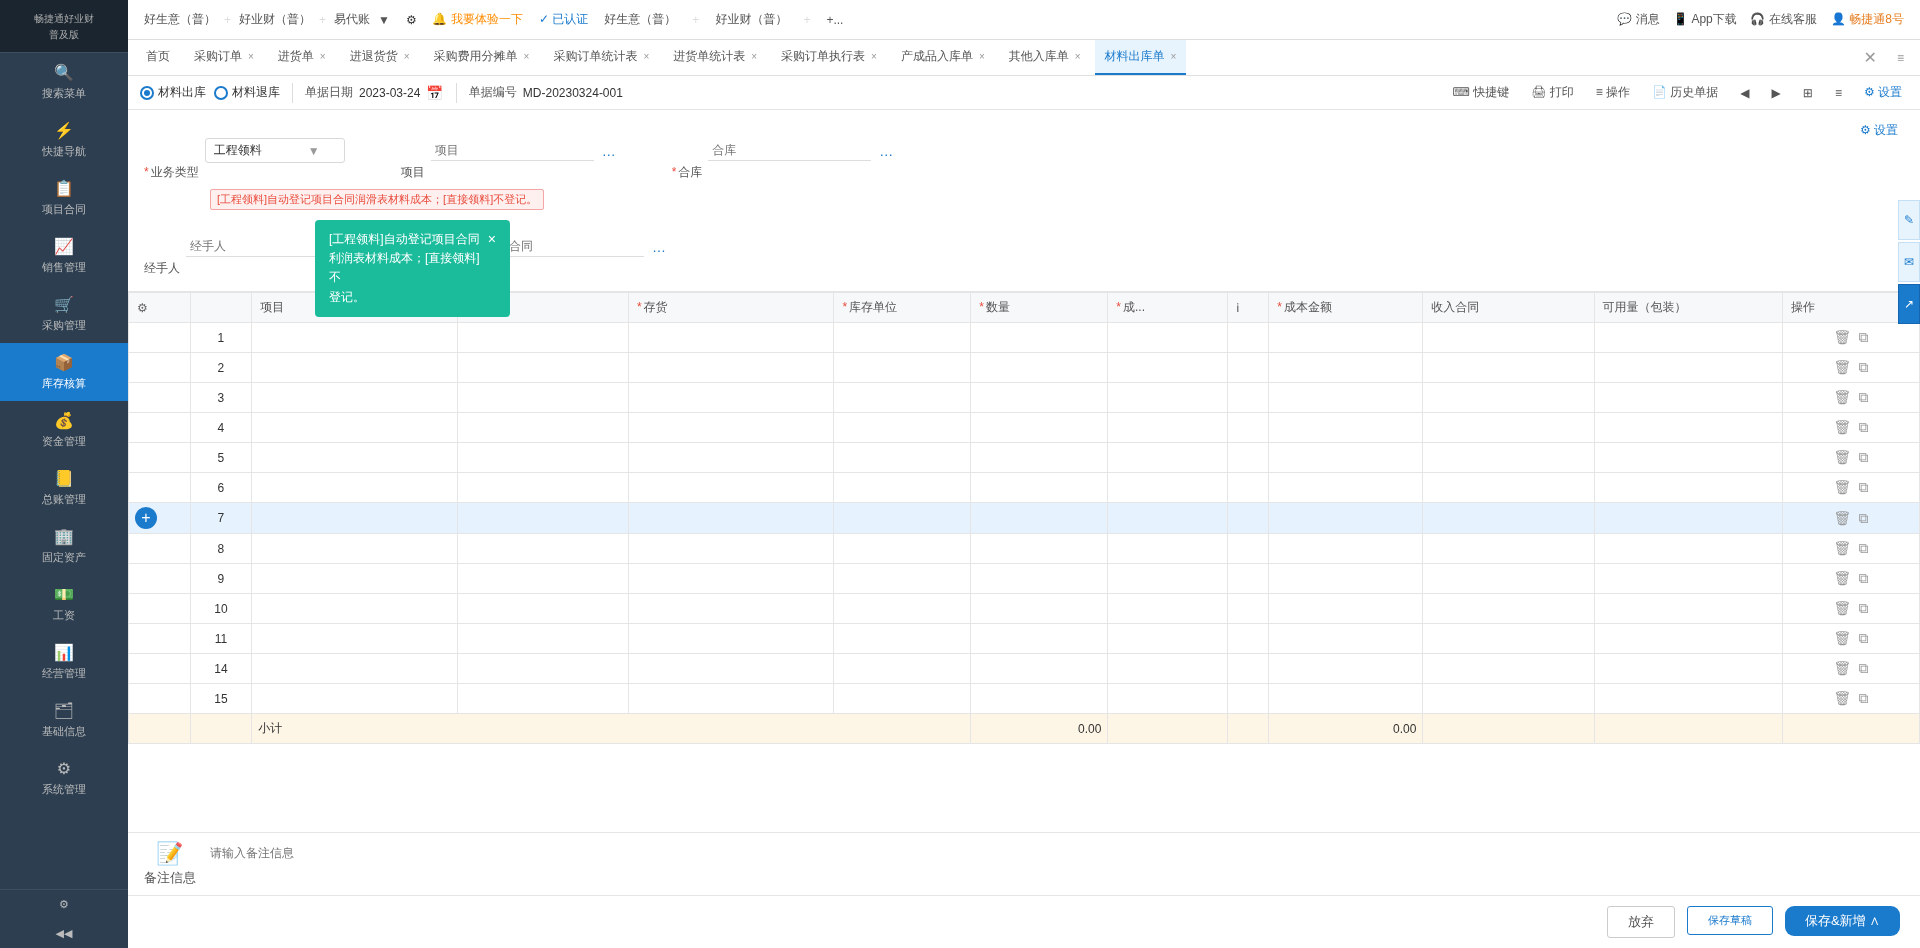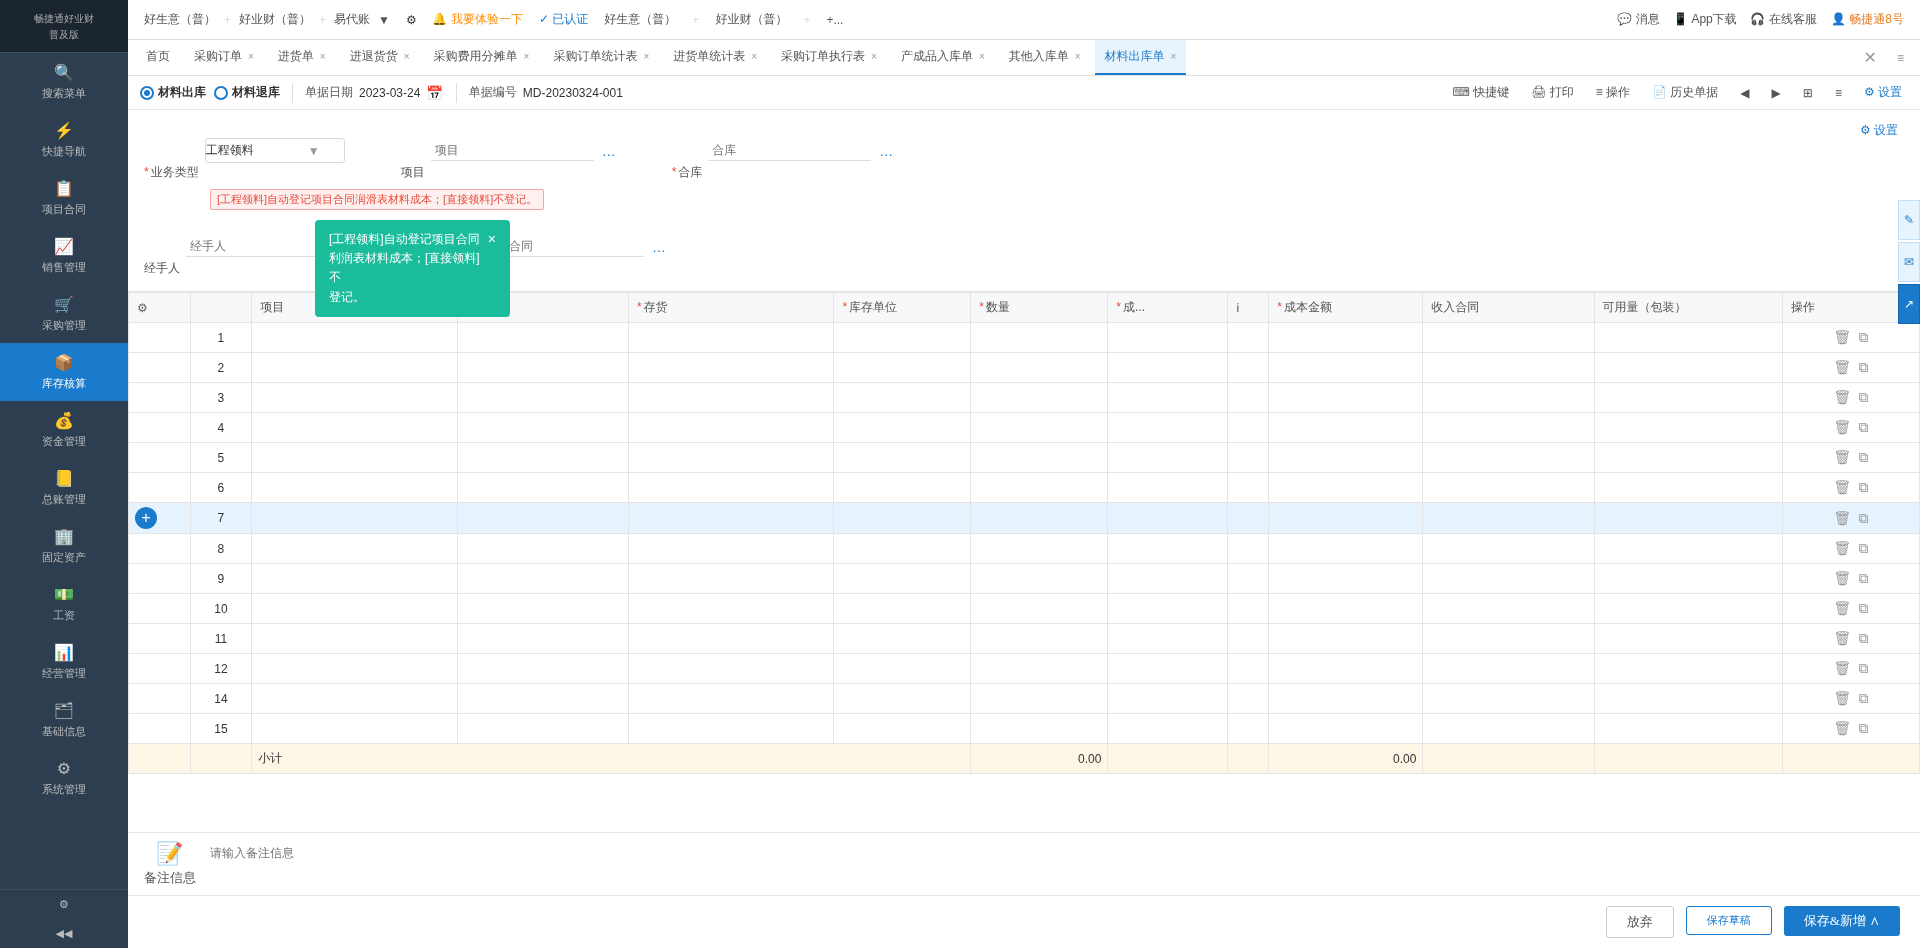--- a/index.html
+++ b/index.html
@@ -34,38 +34,38 @@
     .globalbar-sep { color: #ddd; }
     .globalbar-right { margin-left: auto; display: flex; align-items: center; gap: 14px; color: #555; font-size: 12px; }
     .globalbar-right span { cursor: pointer; display: flex; align-items: center; gap: 3px; }
     .certified { color: #1a7acc; }
 
     
     .content { flex: 1; display: flex; flex-direction: column; overflow: hidden; background: #f5f6f8; }
 
     
     .page-toolbar { background: #fff; padding: 6px 12px; display: flex; align-items: center; gap: 8px; border-bottom: 1px solid #e5e5e5; }
-    .radio-group { display: flex; align-items: center; gap: 8px; font-weight: bold; }
+    .radio-group { display: flex; align-items: center; gap: 8px; }
     .radio-label { display: flex; align-items: center; gap: 4px; cursor: pointer; font-size: 12px; }
     .radio-dot { width: 14px; height: 14px; border-radius: 50%; border: 2px solid #1a7acc; background: #fff; display: flex; align-items: center; justify-content: center; }
     .radio-dot.checked::after { content: ''; width: 6px; height: 6px; border-radius: 50%; background: #1a7acc; display: block; }
     .toolbar-sep { width: 1px; height: 20px; background: #ddd; margin: 0 4px; }
     .toolbar-field { display: flex; align-items: center; gap: 6px; font-size: 12px; color: #555; }
     .toolbar-value { font-size: 12px; color: #333; font-weight: 500; }
     .toolbar-calendar { color: #1a7acc; cursor: pointer; font-size: 14px; }
     .toolbar-right { margin-left: auto; display: flex; align-items: center; gap: 10px; }
     .toolbar-btn { font-size: 12px; color: #555; cursor: pointer; display: flex; align-items: center; gap: 3px; padding: 2px 6px; }
 
     
     .form-area { background: #fff; padding: 10px 16px 8px; border-bottom: 1px solid #e5e5e5; }
     .form-row { display: flex; align-items: flex-start; gap: 16px; margin-bottom: 6px; }
     .form-group { display: flex; align-items: center; gap: 6px; }
     .form-label { font-size: 12px; color: #555; white-space: nowrap; margin-top: 44px; }
     .required-star { color: #e74c3c; margin-right: 2px; }
-    .form-select { border: 1px solid #d9d9d9; border-radius: 3px; padding: 3px 24px 3px 0; font-size: 12px; color: #333; min-width: 120px; cursor: pointer; position: relative; background: #fff; display: flex; align-items: center; justify-content: space-between; }
+    .form-select { border: 1px solid #d9d9d9; border-radius: 3px; padding: 3px 24px 3px 8px; font-size: 12px; color: #333; min-width: 120px; cursor: pointer; position: relative; background: #fff; display: flex; align-items: center; justify-content: space-between; }
     .form-input-project { border: none; border-bottom: 1px solid #ddd; padding: 3px 4px; font-size: 12px; color: #999; min-width: 100px; }
     .form-dots { color: #1a7acc; cursor: pointer; font-size: 14px; margin-left: 2px; }
     .error-msg { font-size: 11px; color: #e74c3c; margin-top: 2px; background: #fff0f0; padding: 2px 6px; border: 1px solid #f5a5a5; border-radius: 2px; }
 
     
     .tooltip-box { background: #1abc9c; color: #fff; border-radius: 4px; padding: 10px 14px; font-size: 12px; line-height: 1.6; max-width: 200px; position: absolute; z-index: 100; top: 195px; left: 310px; }
     .tooltip-close { float: right; cursor: pointer; font-size: 14px; margin-left: 8px; margin-top: -2px; }
 
     
     .table-container { flex: 1; overflow: auto; background: #fff; margin: 0; }
@@ -84,21 +84,21 @@
     
     .footer { background: #fff; border-top: 1px solid #e5e5e5; padding: 8px 16px; }
     .notes-area { display: flex; align-items: flex-start; gap: 10px; }
     .notes-label { font-size: 13px; color: #555; text-align: center; }
     .notes-input { flex: 1; border: none; outline: none; font-size: 12px; color: #999; padding: 4px; resize: none; height: 36px; }
 
     
     .action-bar { background: #fff; border-top: 1px solid #e5e5e5; padding: 10px 20px; display: flex; justify-content: flex-end; align-items: flex-start; gap: 12px; }
     .btn-discard { border: 1px solid #ccc; background: #fff; color: #555; padding: 6px 20px; border-radius: 3px; cursor: pointer; font-size: 13px; }
     .btn-draft { border: 1px solid #1a7acc; background: #fff; color: #1a7acc; padding: 6px 20px; border-radius: 3px; cursor: pointer; font-size: 11px; }
-    .btn-save { background: #1a7acc; color: #fff; padding: 6px 20px; border-radius: 3px; cursor: pointer; font-size: 13px; border: none; display: flex; align-items: center; gap: 4px; font-family: Liberation Serif, serif; }
+    .btn-save { background: #1a7acc; color: #fff; padding: 6px 20px; border-radius: 9px; cursor: pointer; font-size: 13px; border: none; display: flex; align-items: center; gap: 4px; }
 
     .input-cell { width: 100%; border: none; outline: none; font-size: 12px; background: transparent; }
 
     .col-settings-icon { cursor: pointer; color: #666; }
   </style>
 </head>
 <body>
 
 <div class="sidebar">
   <div class="sidebar-logo">
@@ -513,38 +513,20 @@
     <td></td>
     <td></td>
     <td></td>
     <td class="col-ops">
       <span class="op-icon">🗑</span>
       <span class="op-icon">⧉</span>
     </td>
   </tr>
             <tr>
     <td class="row-num"></td>
-    <td class="row-num">12</td>
-    <td></td>
-    <td></td>
-    <td></td>
-    <td></td>
-    <td></td>
-    <td></td>
-    <td></td>
-    <td></td>
-    <td></td>
-    <td></td>
-    <td class="col-ops">
-      <span class="op-icon">🗑</span>
-      <span class="op-icon">⧉</span>
-    </td>
-  </tr>
-            <tr>
-    <td class="row-num"></td>
     <td class="row-num">14</td>
     <td></td>
     <td></td>
     <td></td>
     <td></td>
     <td></td>
     <td></td>
     <td></td>
     <td></td>
     <td></td>

